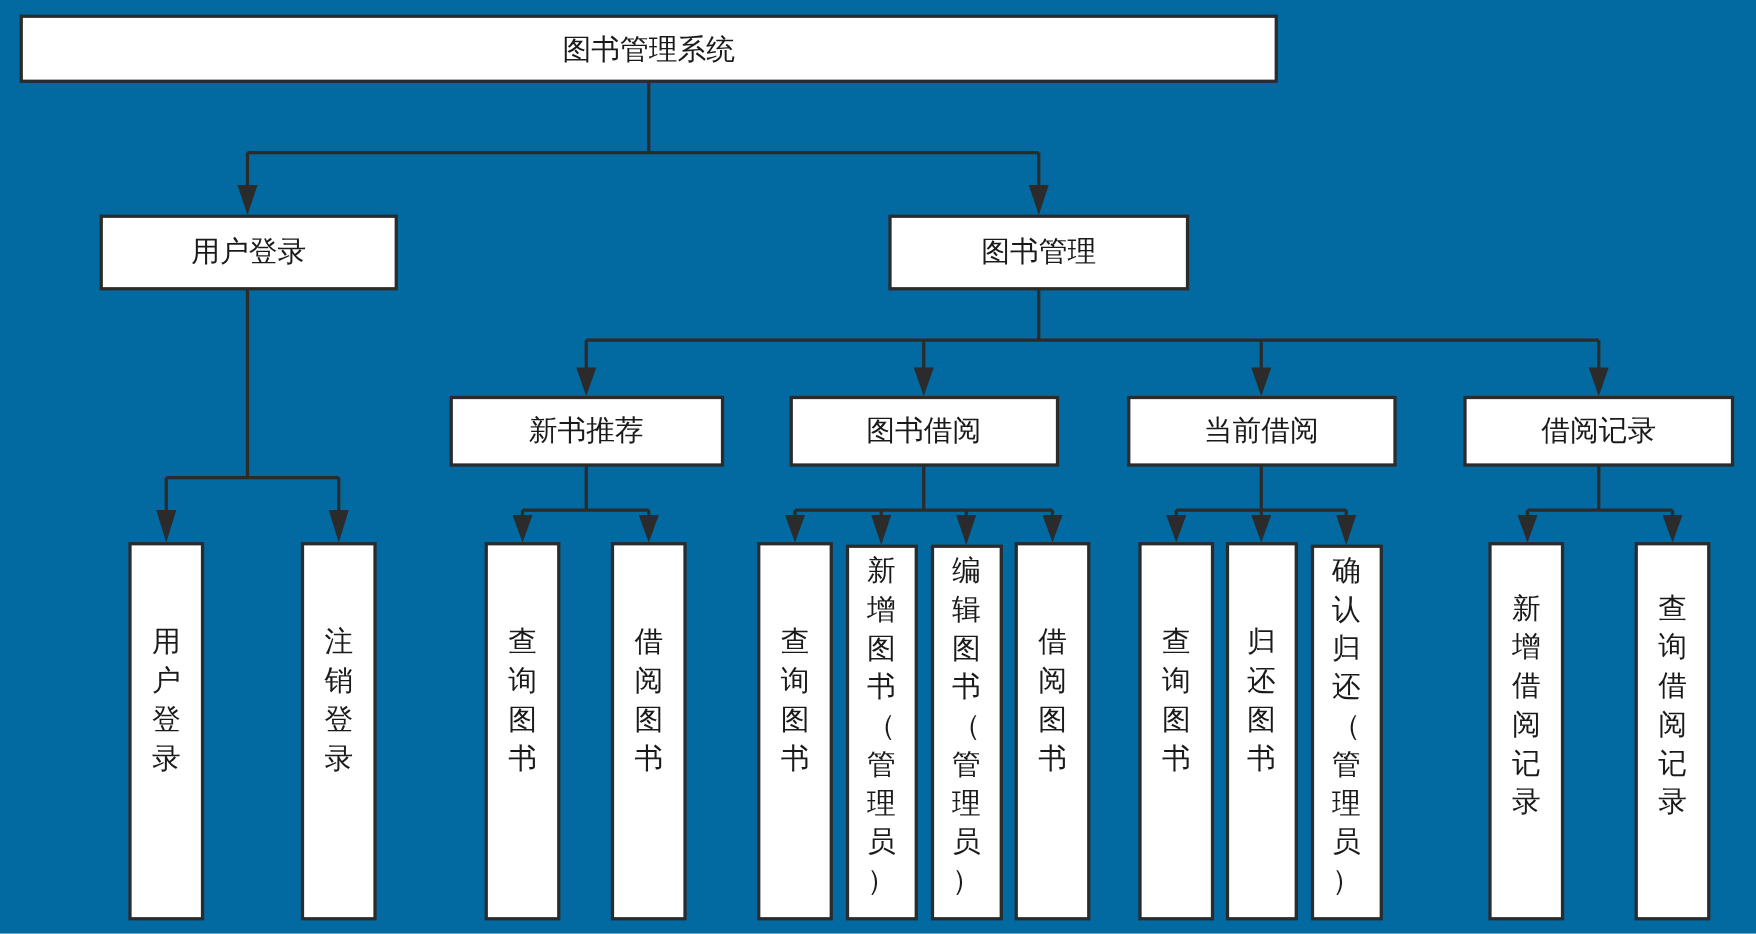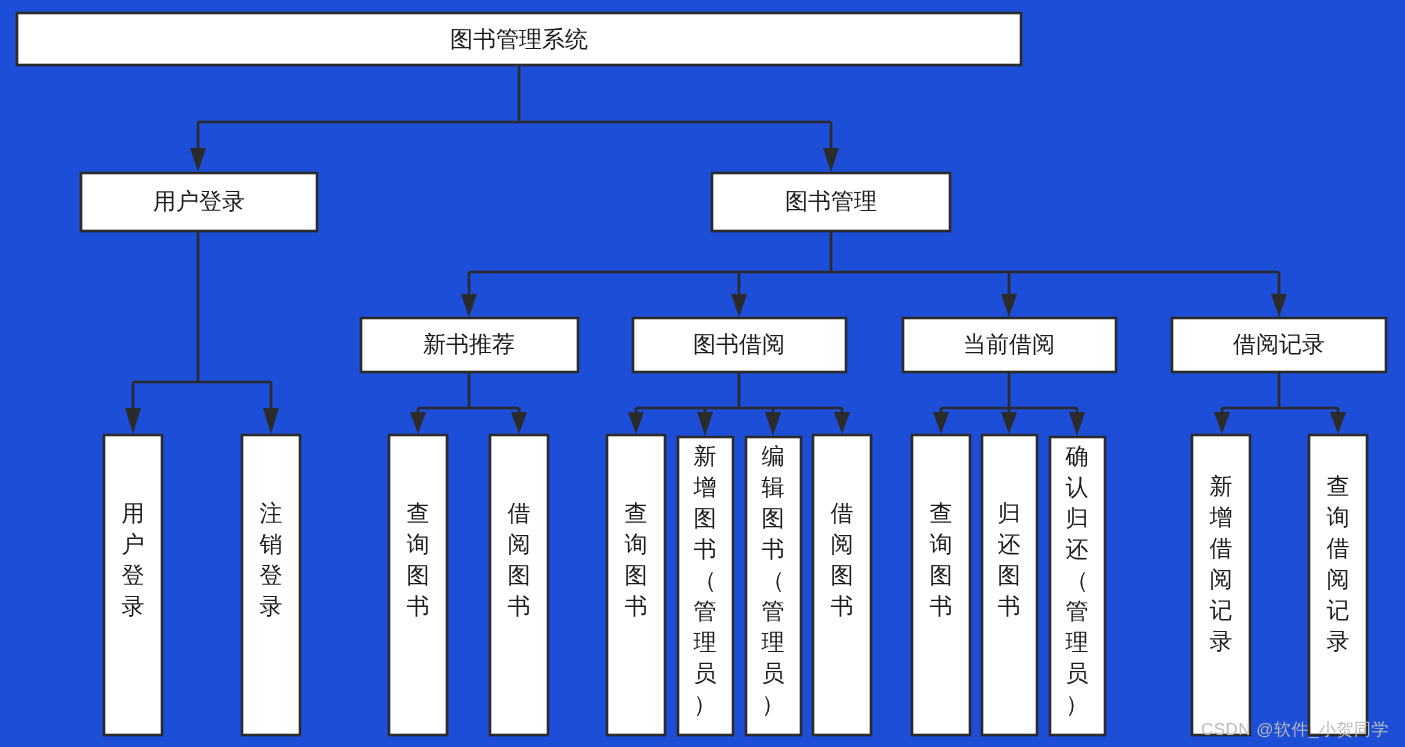--- a/index.html
+++ b/index.html
@@ -8,21 +8,21 @@
     padding: 0;
     background: #ffffff;
   }
   body {
     font-family: "Liberation Sans", "DejaVu Sans", sans-serif;
   }
   #diagram-root {
     position: relative;
     width: 1405px;
     height: 747px;
-    background: #1d4ed8;
+    background: #0369a1;
     overflow: hidden;
     text-decoration: underline;
   }
   svg#tree-svg {
     position: absolute;
     left: 0;
     top: 0;
     width: 1405px;
     height: 747px;
     display: block;
@@ -234,14 +234,13 @@
       <text class="node-label-v"><tspan x="1221" y="494">新</tspan><tspan x="1221" y="525">增</tspan><tspan x="1221" y="556">借</tspan><tspan x="1221" y="587">阅</tspan><tspan x="1221" y="618">记</tspan><tspan x="1221" y="649">录</tspan></text>
     </g>
 
     <g>
       <rect class="node-rect" x="1309" y="435" width="58" height="300"></rect>
       <text class="node-label-v"><tspan x="1338" y="494">查</tspan><tspan x="1338" y="525">询</tspan><tspan x="1338" y="556">借</tspan><tspan x="1338" y="587">阅</tspan><tspan x="1338" y="618">记</tspan><tspan x="1338" y="649">录</tspan></text>
     </g>
 
   </svg>
 
-  <div class="watermark">CSDN @软件_小贺同学</div>
 </div>
 
 </body></html>

